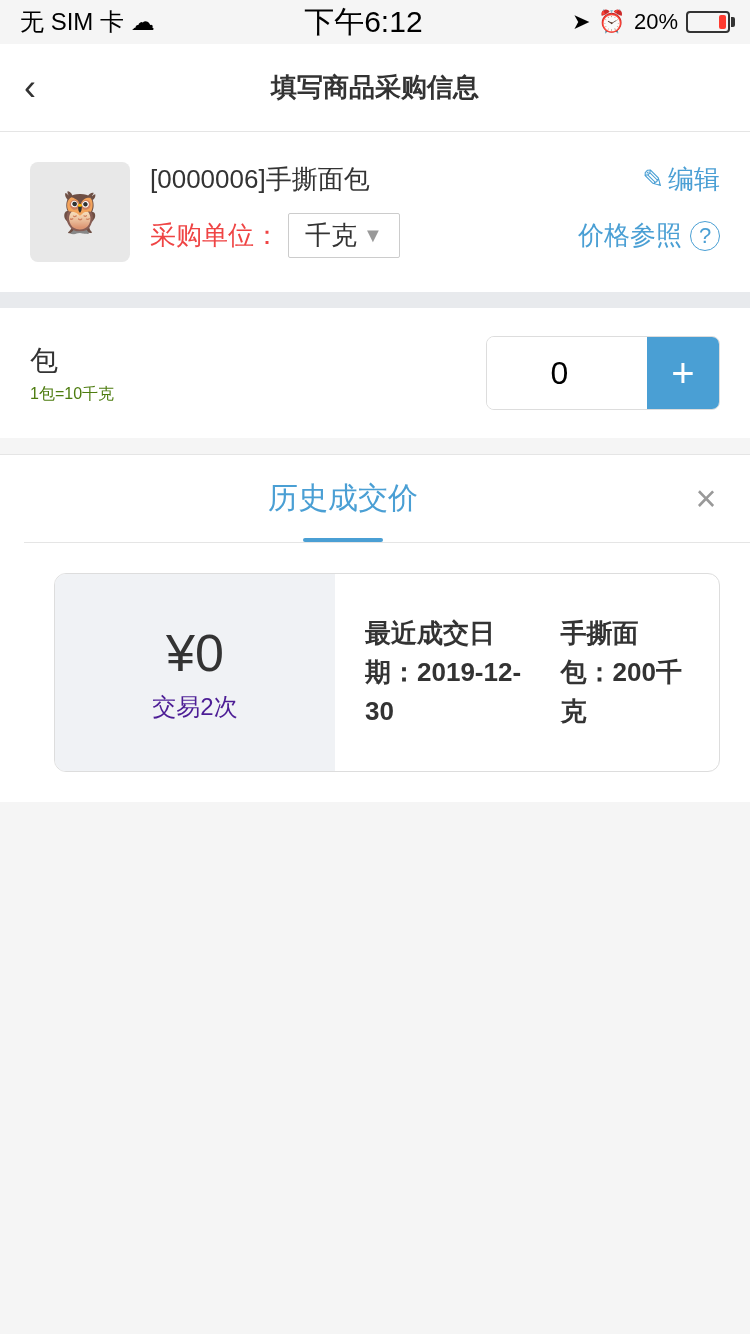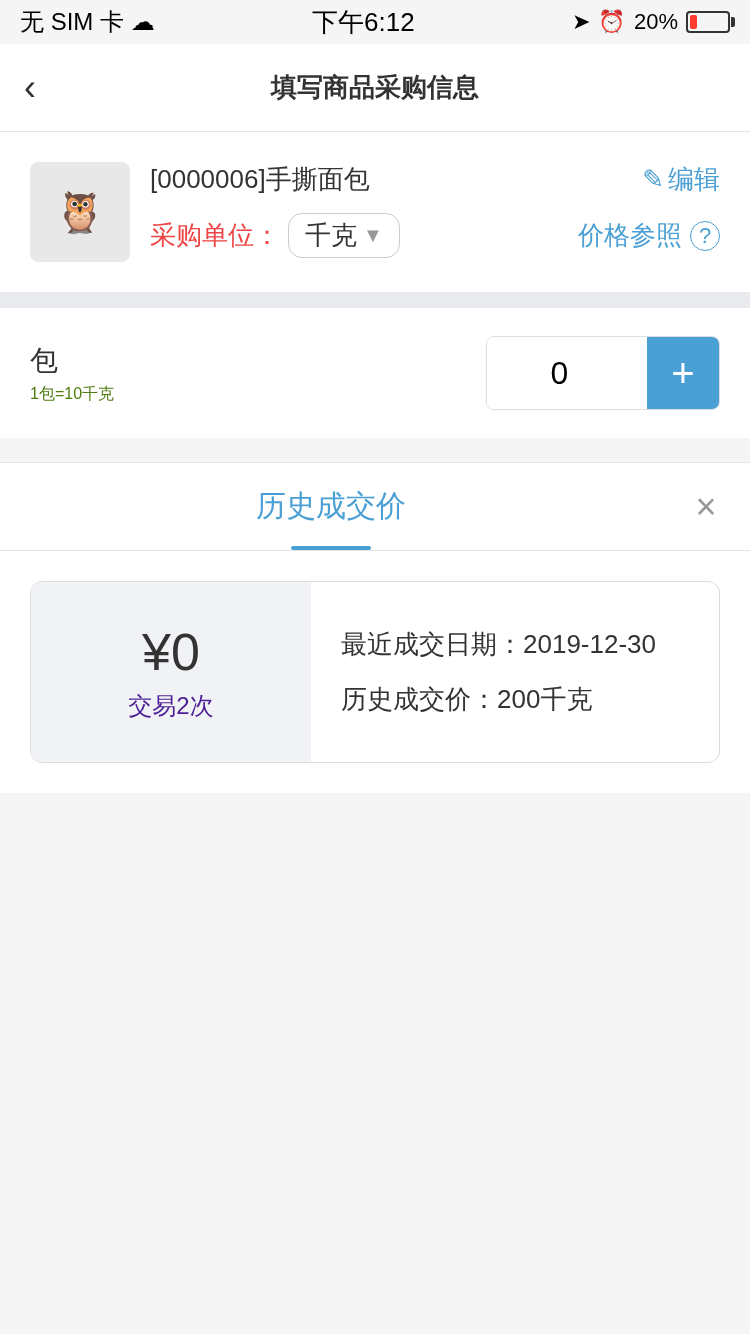--- a/index.html
+++ b/index.html
@@ -1,16 +1,16 @@
 <!DOCTYPE html>
 <html><head>
   <meta charset="utf-8">
   <meta name="viewport" content="width=750px">
   <style>
-    * { box-sizing: border-box; margin: 0; padding: 0; }
+    * { box-sizing: border-box; margin: 0; padding: 0; justify-content: flex-end; }
     body {
       width: 750px;
       min-height: 1334px;
       font-family: -apple-system, 'PingFang SC', 'Helvetica Neue', Arial, sans-serif;
       background: #f5f5f5;
       font-size: 28px;
     }
 
     
     .status-bar {
@@ -23,21 +23,21 @@
       padding: 0 20px;
       font-size: 24px;
       font-weight: 500;
     }
     .status-left {
       display: flex;
       align-items: center;
       gap: 10px;
     }
     .status-center {
-      font-size: 26px;
+      font-size: 30px;
       font-weight: 500;
     }
     .status-right {
       display: flex;
       align-items: center;
       gap: 8px;
       font-size: 22px;
     }
     .battery-icon {
       width: 44px;
@@ -147,21 +147,21 @@
       display: flex;
       align-items: center;
       justify-content: space-between;
     }
     .unit-label {
       font-size: 26px;
       color: #ef4444;
     }
     .unit-select {
       border: 1px solid #ccc;
-      border-radius: 14px;
+      border-radius: 2px;
       padding: 4px 16px;
       font-size: 26px;
       color: #333;
       background: #fff;
       display: flex;
       align-items: center;
       gap: 6px;
     }
     .price-ref {
       font-size: 26px;
@@ -223,22 +223,23 @@
       font-size: 40px;
       display: flex;
       align-items: center;
       justify-content: center;
       cursor: pointer;
     }
 
     
     .tabs-section {
       background: #fff;
-      margin-top: 24px;
+      margin-top: 16px;
       border-top: 1px solid #e5e5e5;
+      padding-left: 24px;
     }
     .tabs-header {
       display: flex;
       align-items: center;
       height: 88px;
       border-bottom: 1px solid #e5e5e5;
       position: relative;
     }
     .tab-item {
       flex: 1;
@@ -304,23 +305,24 @@
     }
     .price-count {
       font-size: 24px;
       color: #4c1d95;
       margin-top: 8px;
     }
     .price-card-right {
       flex: 1;
       padding: 40px 30px;
       display: flex;
-      flex-direction: column;
+      flex-direction: row;
       gap: 16px;
       justify-content: center;
+      font-weight: bold;
     }
     .price-detail-row {
       font-size: 26px;
       color: #333;
       line-height: 1.5;
     }
   </style>
 </head>
 <body>
 
@@ -397,18 +399,18 @@
     <div class="price-card">
       <div class="price-card-left">
         <span class="price-value">¥0</span>
         <span class="price-count">交易2次</span>
       </div>
       <div class="price-card-right">
         <div class="price-detail-row">
           <span>最近成交日期：</span><span>2019-12-30</span>
         </div>
         <div class="price-detail-row">
-          <span>历史成交价：</span><span>200千克</span>
+          <span>手撕面包：</span><span>200千克</span>
         </div>
       </div>
     </div>
   </div>
 </div>
 
 </body></html>

